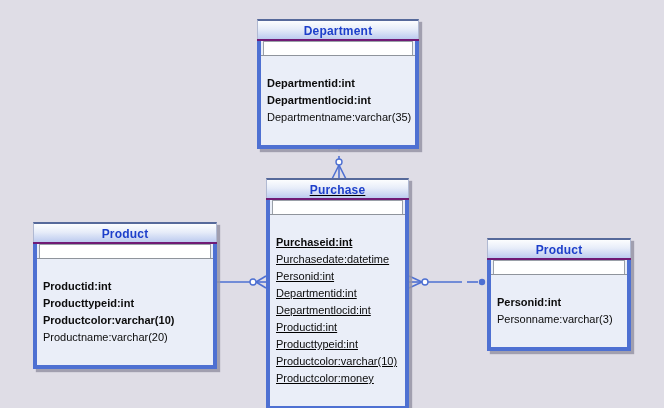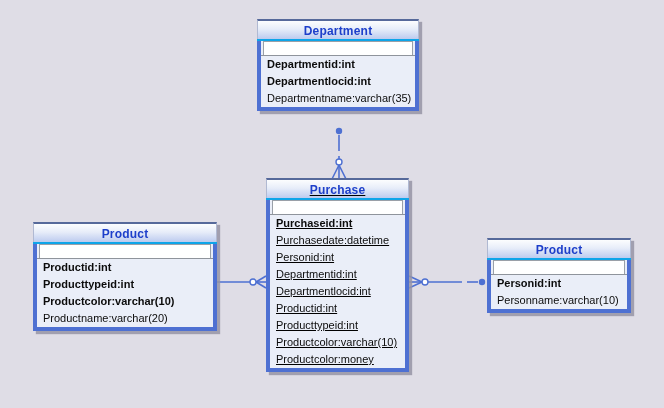--- a/index.html
+++ b/index.html
@@ -8,21 +8,21 @@
     background:#dfdde6;
     font-family:"Liberation Sans","DejaVu Sans",sans-serif;
     position:relative;overflow:hidden;
   }
   #canvas{position:absolute;left:0;top:0;width:664px;height:408px;}
   #connectors{position:absolute;left:0;top:0;width:664px;height:408px;pointer-events:none;}
 
   .entity{
     position:absolute;
     box-shadow:3px 3px 1px rgba(150,148,164,0.85);
-    background:#0ea5e9;
+    background:#701a75;
   }
   .entity .title{
     height:20px;
     border-top:2px solid #56699a;
     border-left:1px solid #b0b9d2;
     border-right:1px solid #b0b9d2;
     background:linear-gradient(to bottom,#fcfdfe 0%,#e7edf9 45%,#bccbef 100%);
     color:#1d3fca;
     font-size:12px;font-weight:bold;
     text-align:center;line-height:20px;
@@ -37,21 +37,21 @@
   .entity .white-row{
     margin:2px 2px 0 2px;
     height:13px;
     background:#ffffff;
     border:1px solid #9aa0a8;
     border-bottom:none;
   }
   .entity .sep{
     height:0;border-top:1px solid #8f949c;
   }
-  .entity .rows{padding:0 0;}
+  .entity .rows{padding:19px 0;}
   .entity .row{
     font-size:11px;line-height:17px;height:17px;
     padding-left:6px;color:#0c0c0c;white-space:nowrap;
     overflow:hidden;
   }
   .entity .row.bold{font-weight:bold;}
 </style>
 </head>
 <body>
 
@@ -122,17 +122,17 @@
         </div>
       </div>
     </div>
     <div class="entity" style="left: 487px; top: 238px; width: 144px;">
       <div class="title">Product</div>
       <div class="compartment">
         <div class="white-row"></div>
         <div class="sep"></div>
         <div class="rows">
           <div class="row bold">Personid:int</div>
-          <div class="row">Personname:varchar(10)</div>
+          <div class="row">Personname:varchar(3)</div>
         </div>
       </div>
     </div>
   </div>
 
 </body></html>

